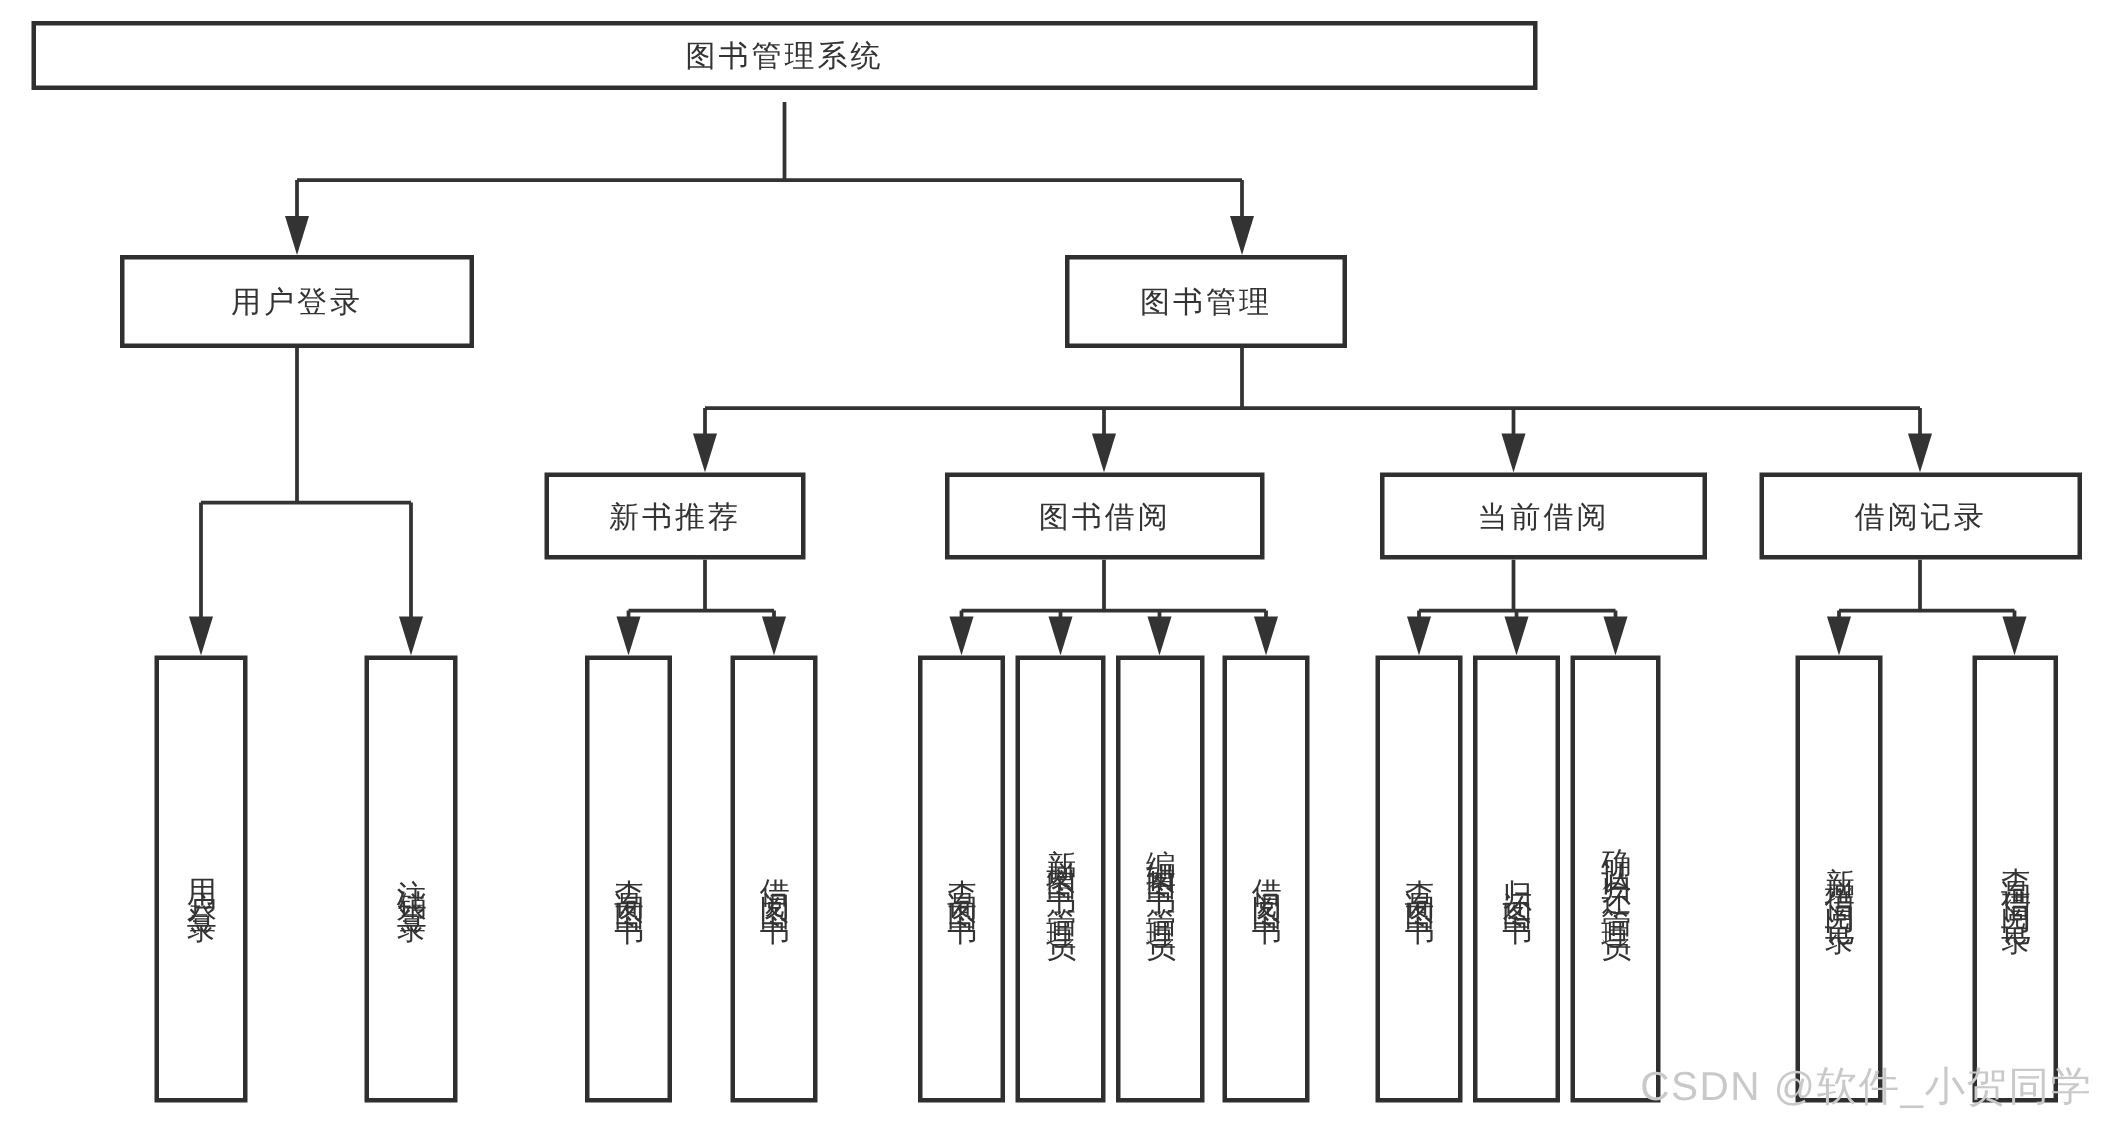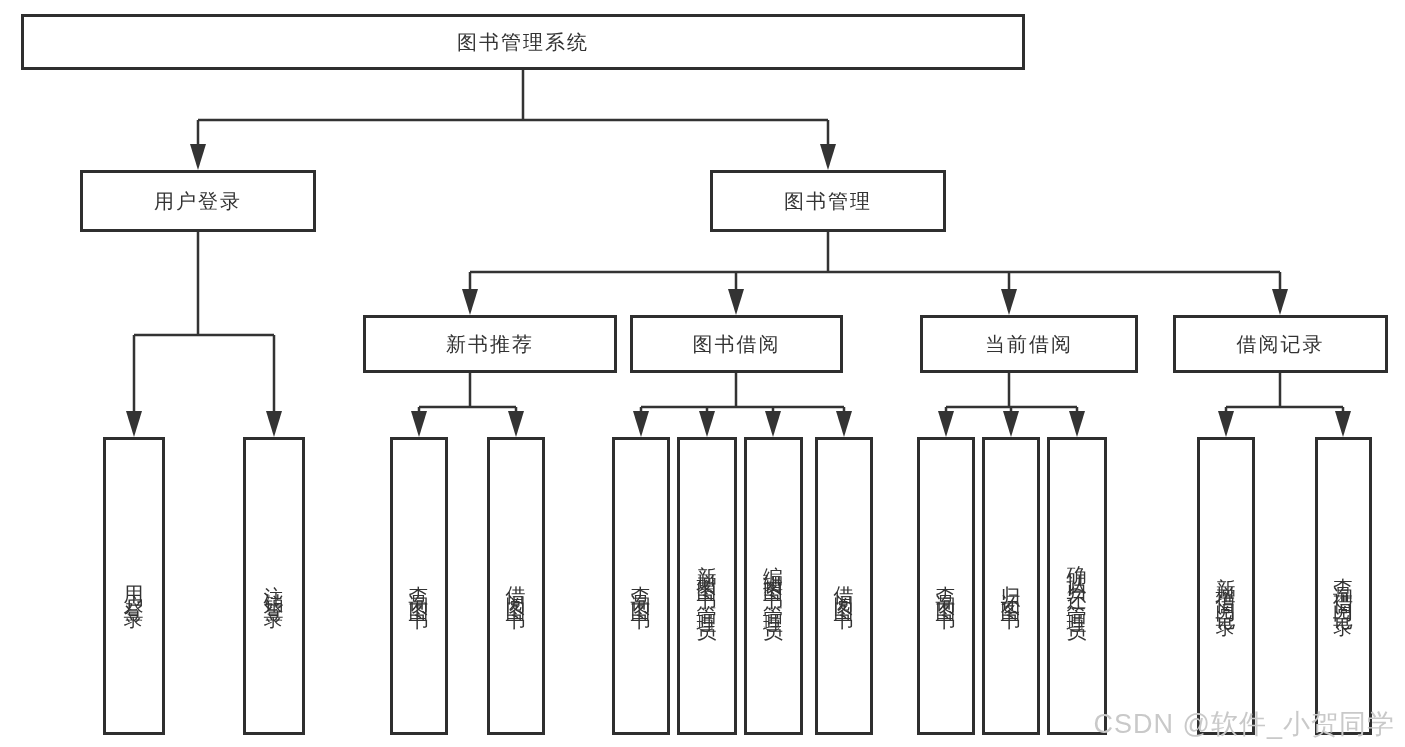--- a/index.html
+++ b/index.html
@@ -42,26 +42,26 @@
   }
   .leaf .vtext {
     writing-mode: vertical-rl;
     font-size: 20px;
     letter-spacing: 8px;
     line-height: 1;
     color: #333333;
     white-space: nowrap;
   }
   
-  #root-box   { left: 21px;  top: 14px;  width: 1004px; height: 56px; }
+  #root-box   { left: 21px;  top: 14px;  width: 1004px; height: 46px; }
   
   #l2-user    { left: 80px;  top: 170px; width: 236px; height: 62px; }
-  #l2-book    { left: 710px; top: 170px; width: 236px; height: 62px; }
+  #l2-book    { left: 710px; top: 170px; width: 188px; height: 62px; }
   
-  #l3-newrec  { left: 363px; top: 315px; width: 254px; height: 58px; }
+  #l3-newrec  { left: 363px; top: 315px; width: 174px; height: 58px; }
   #l3-borrow  { left: 630px; top: 315px; width: 213px; height: 58px; text-align: right; }
   #l3-current { left: 920px; top: 315px; width: 218px; height: 58px; }
   #l3-records { left: 1173px;top: 315px; width: 215px; height: 58px; }
   
   #leaf-1  { left: 103px;  width: 62px; }
   #leaf-2  { left: 243px;  width: 62px; }
   #leaf-3  { left: 390px;  width: 58px; }
   #leaf-4  { left: 487px;  width: 58px; }
   #leaf-5  { left: 612px;  width: 58px; }
   #leaf-6  { left: 677px;  width: 60px; }

